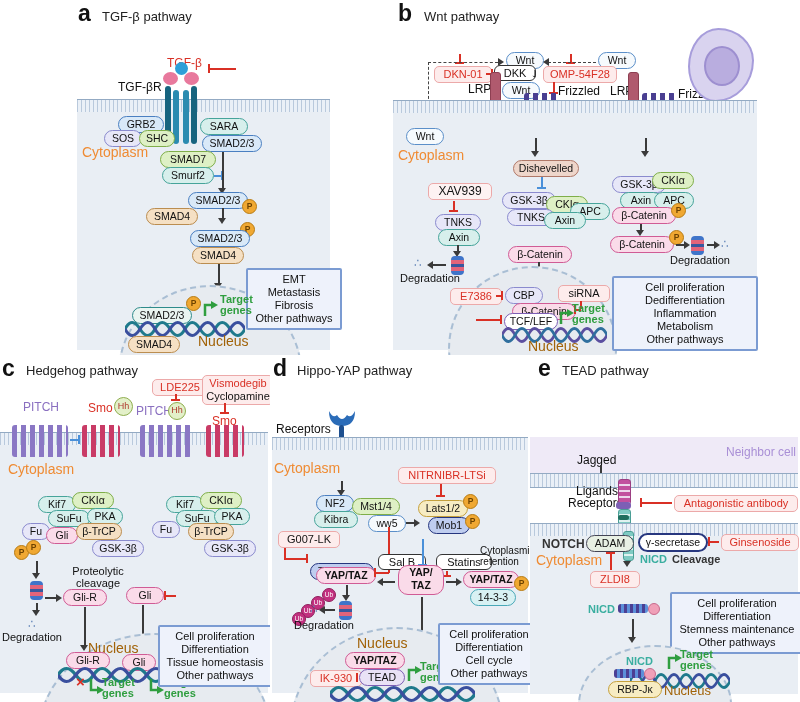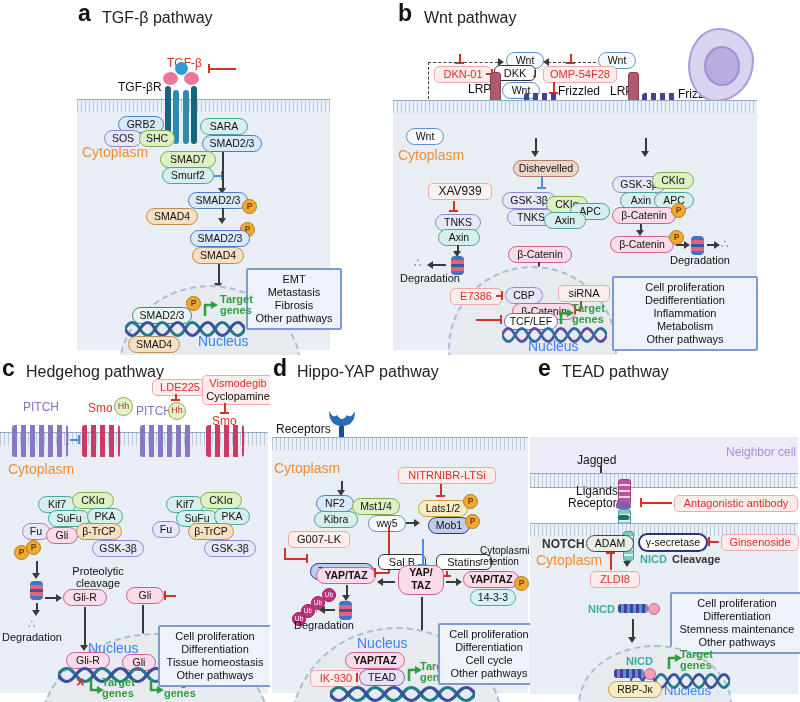--- a/index.html
+++ b/index.html
@@ -1,19 +1,19 @@
 <!DOCTYPE html>
 <html><head>
 <meta charset="utf-8">
 <style>
   html,body{margin:0;padding:0;background:#fff;font-family:"Liberation Sans",sans-serif;}
   #root{position:relative;width:800px;height:702px;background:#fff;overflow:hidden;}
   .panel{position:absolute;overflow:hidden;}
   .letter{position:absolute;font-size:23px;font-weight:bold;color:#111;}
-  .ptitle{position:absolute;font-size:16px;color:#222;white-space:nowrap;}
+  .ptitle{position:absolute;font-size:13px;color:#222;white-space:nowrap;}
   .lbl{position:absolute;font-size:11px;color:#111;white-space:nowrap;}
   .oval{position:absolute;border-radius:10px;border:1.5px solid #888;background:#fff;font-size:10.5px;height:15px;line-height:14px;text-align:center;white-space:nowrap;color:#111;}
   .tall{height:28px;line-height:13px;white-space:normal;}
   .cblue{background:#d9e9f8;border-color:#4a7fc1}.clav{background:#e7e7f8;border-color:#8a8ace}
   .cgreen{background:#def0c5;border-color:#7fae49}.cteal{background:#d7efec;border-color:#46a49a}
   .ctan{background:#f5e0c4;border-color:#bb8d50}.cpink{background:#fadbe9;border-color:#d05b95}
   .cwhite{background:#f6fafd;border-color:#5b8fc9}.cyellow{background:#f7ecc2;border-color:#c5a03c}
   .cpurple{background:#fff;border-color:#7d5fb5}.cdkblue{background:#bfcdef;border-color:#25357e}
   .ccyan{background:#d8f1f3;border-color:#49a8b8}.cdish{background:#eed6cb;border-color:#b07868}
   .cadam{background:#e8f0e4;border-color:#445}.cgsec{background:#fff;border-color:#27377f;border-width:2px}
@@ -34,21 +34,21 @@
   .ahd{position:absolute;width:0;height:0;border-left:4px solid transparent;border-right:4px solid transparent;border-top:6px solid #3a3a3a}
   .ahr{position:absolute;width:0;height:0;border-top:4px solid transparent;border-bottom:4px solid transparent;border-left:6px solid #3a3a3a}
   .ahl{position:absolute;width:0;height:0;border-top:4px solid transparent;border-bottom:4px solid transparent;border-right:6px solid #3a3a3a}
   .dashv{position:absolute;width:0;border-left:1.5px dashed #444}.dashh{position:absolute;height:0;border-top:1.5px dashed #444}
   .pb{position:absolute;width:13px;height:13px;border-radius:50%;background:#f0a832;border:1px solid #b87c14;color:#6e4300;font-size:8.5px;line-height:12px;text-align:center;font-weight:bold;}
   .prot{position:absolute;width:13px;height:19px;border-radius:4px;background:linear-gradient(180deg,#3f74c9 0 4px,#e2647a 4px 8px,#37589e 8px 11px,#e2647a 11px 15px,#3f74c9 15px 19px);}
   .spark{position:absolute;color:#5b7fb5;font-size:12px;}
   .serp{position:absolute;border-radius:3px;}
   .ub{position:absolute;width:12px;height:12px;border-radius:50%;background:#c2307f;border:1px solid #8f1f5c;color:#fff;font-size:6.5px;line-height:11px;text-align:center;}
   .torange{color:#ef8b33;font-size:14px;}
-  .tblue{color:#3b82f6;font-size:14px;}
+  .tblue{color:#a16207;font-size:14px;}
   .tgreen{position:absolute;color:#2f9e3f;font-weight:bold;font-size:11px;line-height:11px;white-space:normal;}
   .tred{color:#d93025}.tpurple{color:#8a6fc0}.tteal{color:#3aaea0;font-weight:bold;}
   .bar{position:absolute;border-radius:3px;}
   .xmark{position:absolute;color:#d93025;font-weight:bold;font-size:15px;}
 </style>
 </head>
 <body>
 
 <div id="root">
 
@@ -334,21 +334,21 @@
   <div class="oval cwhite" style="left:98px;top:160px;width:36px">ww5</div>
   <div class="lh" style="left:136px;top:167px;width:9px"></div>
   <div class="ahr" style="left:144px;top:164px"></div>
   <div class="box drug" style="left:128px;top:112px;width:90px">NITRNIBR-LTSi</div>
   <div class="rv" style="left:170px;top:129px;height:11px"></div>
   <div class="caph red" style="left:166px;top:140px"></div>
   <div class="oval cyellow" style="left:148px;top:145px;width:48px">Lats1/2</div>
   <div class="pb" style="left:193px;top:139px">P</div>
   <div class="oval cdkblue" style="left:158px;top:162px;width:40px">Mob1</div>
   <div class="pb" style="left:195px;top:159px">P</div>
-  <div class="box drug" style="left:18px;top:176px;width:54px;color:#111">G007-LK</div>
+  <div class="box drug" style="left:8px;top:176px;width:54px;color:#111">G007-LK</div>
   <div class="rv" style="left:14px;top:193px;height:11px"></div>
   <div class="rh" style="left:14px;top:203px;width:22px"></div>
   <div class="capv red" style="left:36px;top:199px"></div>
   <div class="oval cdkblue" style="left:40px;top:208px;width:62px">Tankyrase</div>
   <div class="oval cpink" style="left:46px;top:212px;width:58px;font-weight:bold">YAP/TAZ</div>
   <div class="rv" style="left:118px;top:172px;height:46px"></div>
   <div class="rh" style="left:106px;top:217px;width:13px"></div>
   <div class="capv red" style="left:104px;top:213px"></div>
   <div class="wbox" style="left:108px;top:199px;width:38px">Sal B</div>
   <div class="bv" style="left:152px;top:184px;height:25px"></div>

